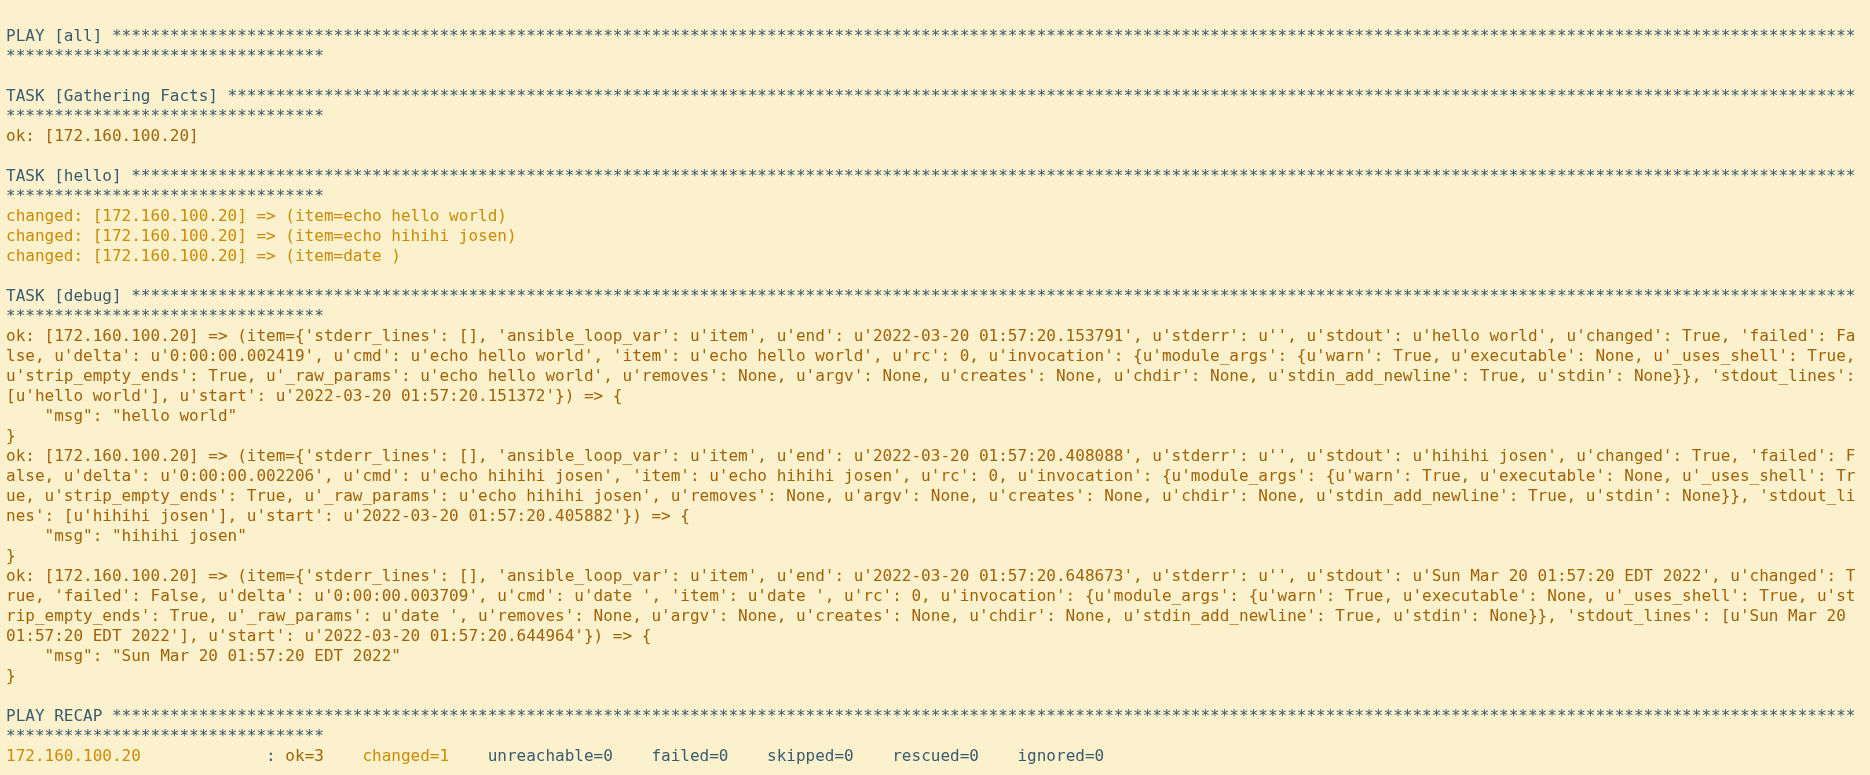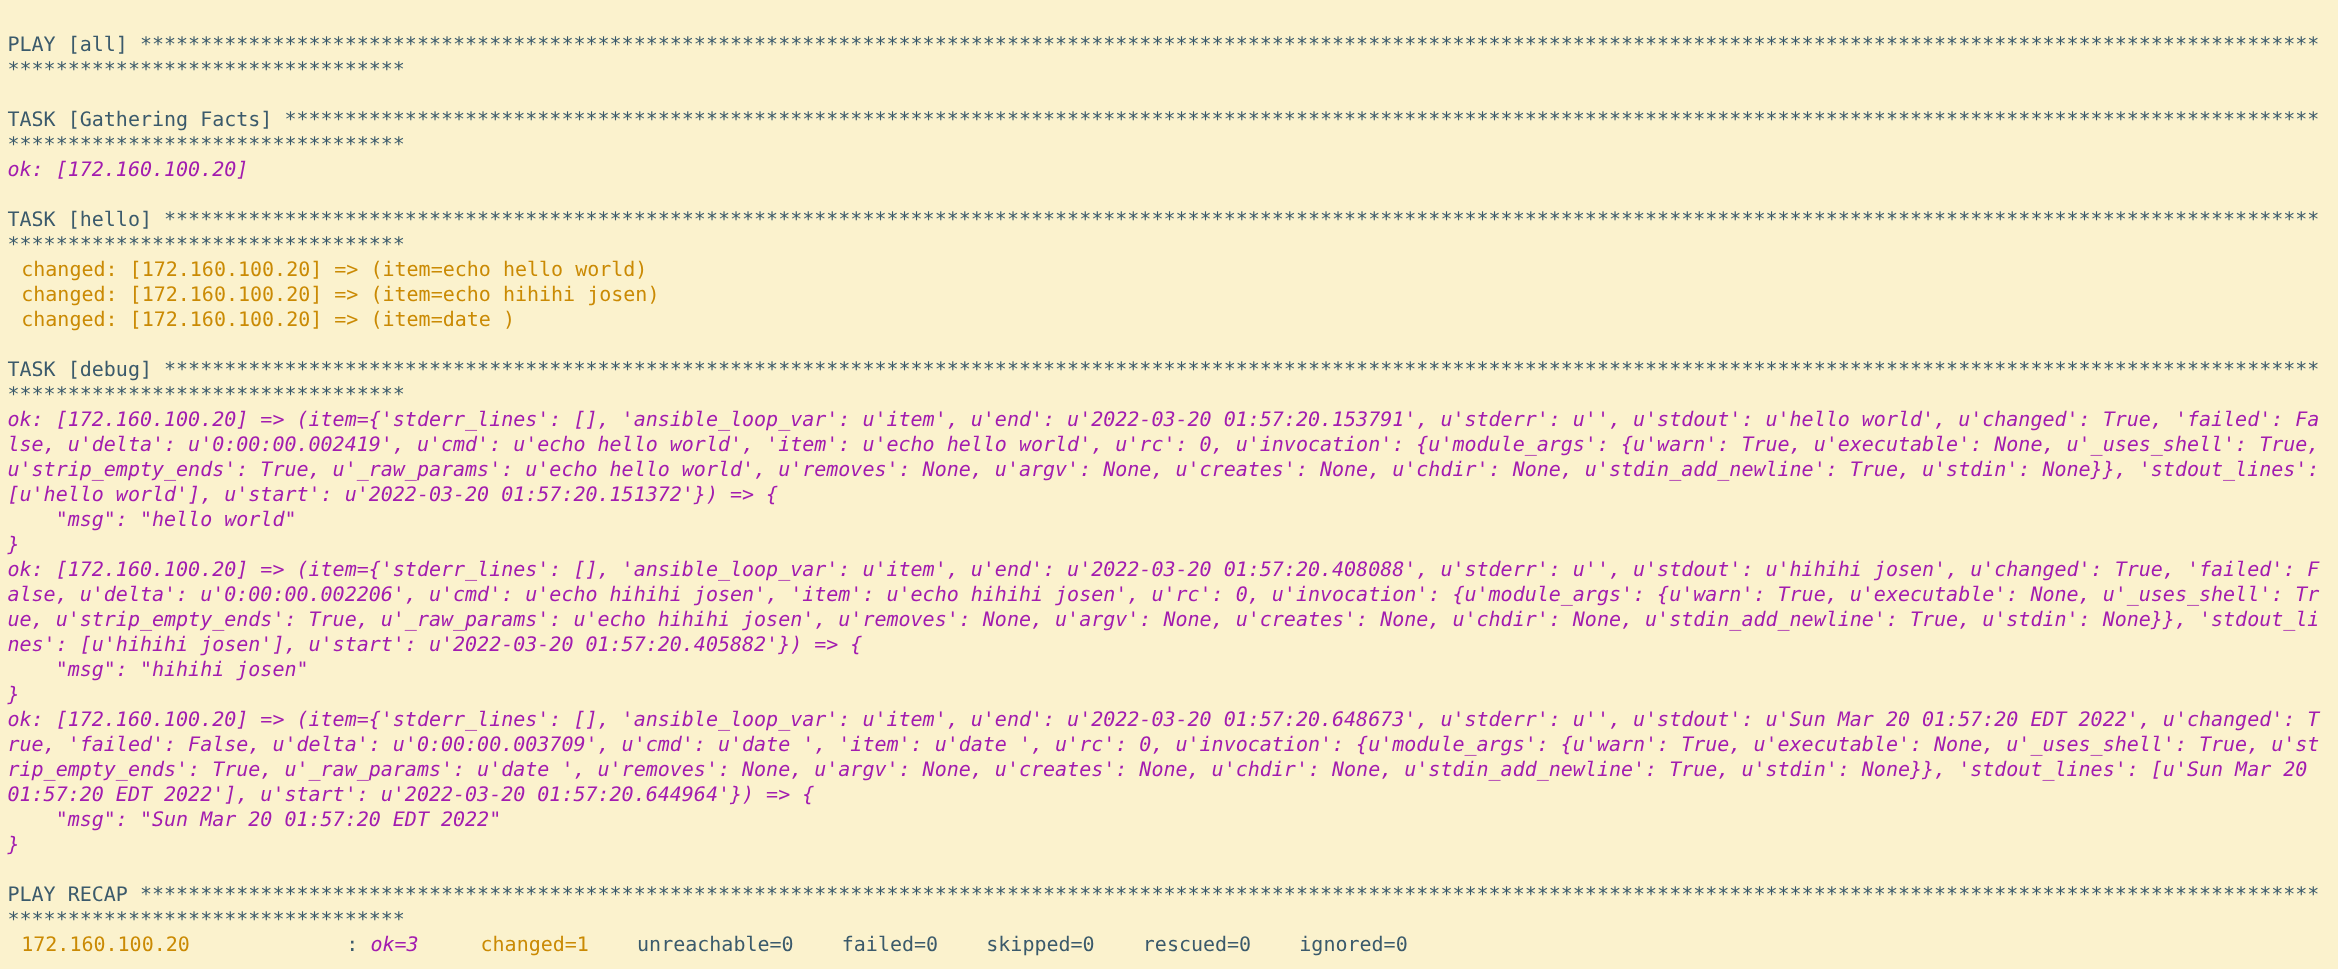--- a/index.html
+++ b/index.html
@@ -11,20 +11,20 @@
     line-height: 1.25;
     color: #3b5a6b;
     width: 1870px;
   }
   pre {
     margin: 0;
     padding: 6px 6px 6px 6px;
     white-space: pre-wrap;
     word-break: break-all;
   }
-  .orange { color: #ca8a04; margin-left: 11px; }
-  .green  { color: #a21caf; font-style: italic; }
+  .orange { color: #ca8a04; }
+  .green  { color: #a16207; }
   .teal   { color: #3b5a6b; }
 </style>
 </head>
 <body>
 
 <pre id="terminal"><div>&nbsp;</div><div><span class="teal">PLAY [all] **********************************************************************************************************************************************************************************************************************</span></div><div>&nbsp;</div><div><span class="teal">TASK [Gathering Facts] **********************************************************************************************************************************************************************************************************</span></div><div><span class="green">ok: [172.160.100.20]</span></div><div>&nbsp;</div><div><span class="teal">TASK [hello] ********************************************************************************************************************************************************************************************************************</span></div><div><span class="orange">changed: [172.160.100.20] =&gt; (item=echo hello world)</span></div><div><span class="orange">changed: [172.160.100.20] =&gt; (item=echo hihihi josen)</span></div><div><span class="orange">changed: [172.160.100.20] =&gt; (item=date )</span></div><div>&nbsp;</div><div><span class="teal">TASK [debug] ********************************************************************************************************************************************************************************************************************</span></div><div><span class="green">ok: [172.160.100.20] =&gt; (item={'stderr_lines': [], 'ansible_loop_var': u'item', u'end': u'2022-03-20 01:57:20.153791', u'stderr': u'', u'stdout': u'hello world', u'changed': True, 'failed': False, u'delta': u'0:00:00.002419', u'cmd': u'echo hello world', 'item': u'echo hello world', u'rc': 0, u'invocation': {u'module_args': {u'warn': True, u'executable': None, u'_uses_shell': True, u'strip_empty_ends': True, u'_raw_params': u'echo hello world', u'removes': None, u'argv': None, u'creates': None, u'chdir': None, u'stdin_add_newline': True, u'stdin': None}}, 'stdout_lines': [u'hello world'], u'start': u'2022-03-20 01:57:20.151372'}) =&gt; {</span></div><div><span class="green">    "msg": "hello world"</span></div><div><span class="green">}</span></div><div><span class="green">ok: [172.160.100.20] =&gt; (item={'stderr_lines': [], 'ansible_loop_var': u'item', u'end': u'2022-03-20 01:57:20.408088', u'stderr': u'', u'stdout': u'hihihi josen', u'changed': True, 'failed': False, u'delta': u'0:00:00.002206', u'cmd': u'echo hihihi josen', 'item': u'echo hihihi josen', u'rc': 0, u'invocation': {u'module_args': {u'warn': True, u'executable': None, u'_uses_shell': True, u'strip_empty_ends': True, u'_raw_params': u'echo hihihi josen', u'removes': None, u'argv': None, u'creates': None, u'chdir': None, u'stdin_add_newline': True, u'stdin': None}}, 'stdout_lines': [u'hihihi josen'], u'start': u'2022-03-20 01:57:20.405882'}) =&gt; {</span></div><div><span class="green">    "msg": "hihihi josen"</span></div><div><span class="green">}</span></div><div><span class="green">ok: [172.160.100.20] =&gt; (item={'stderr_lines': [], 'ansible_loop_var': u'item', u'end': u'2022-03-20 01:57:20.648673', u'stderr': u'', u'stdout': u'Sun Mar 20 01:57:20 EDT 2022', u'changed': True, 'failed': False, u'delta': u'0:00:00.003709', u'cmd': u'date ', 'item': u'date ', u'rc': 0, u'invocation': {u'module_args': {u'warn': True, u'executable': None, u'_uses_shell': True, u'strip_empty_ends': True, u'_raw_params': u'date ', u'removes': None, u'argv': None, u'creates': None, u'chdir': None, u'stdin_add_newline': True, u'stdin': None}}, 'stdout_lines': [u'Sun Mar 20 01:57:20 EDT 2022'], u'start': u'2022-03-20 01:57:20.644964'}) =&gt; {</span></div><div><span class="green">    "msg": "Sun Mar 20 01:57:20 EDT 2022"</span></div><div><span class="green">}</span></div><div>&nbsp;</div><div><span class="teal">PLAY RECAP **********************************************************************************************************************************************************************************************************************</span></div><div><span class="orange">172.160.100.20</span><span class="teal">             : </span><span class="green">ok=3</span><span class="teal">    </span><span class="orange">changed=1</span><span class="teal">    unreachable=0    failed=0    skipped=0    rescued=0    ignored=0</span></div><div>&nbsp;</div></pre>
 
 </body></html>

